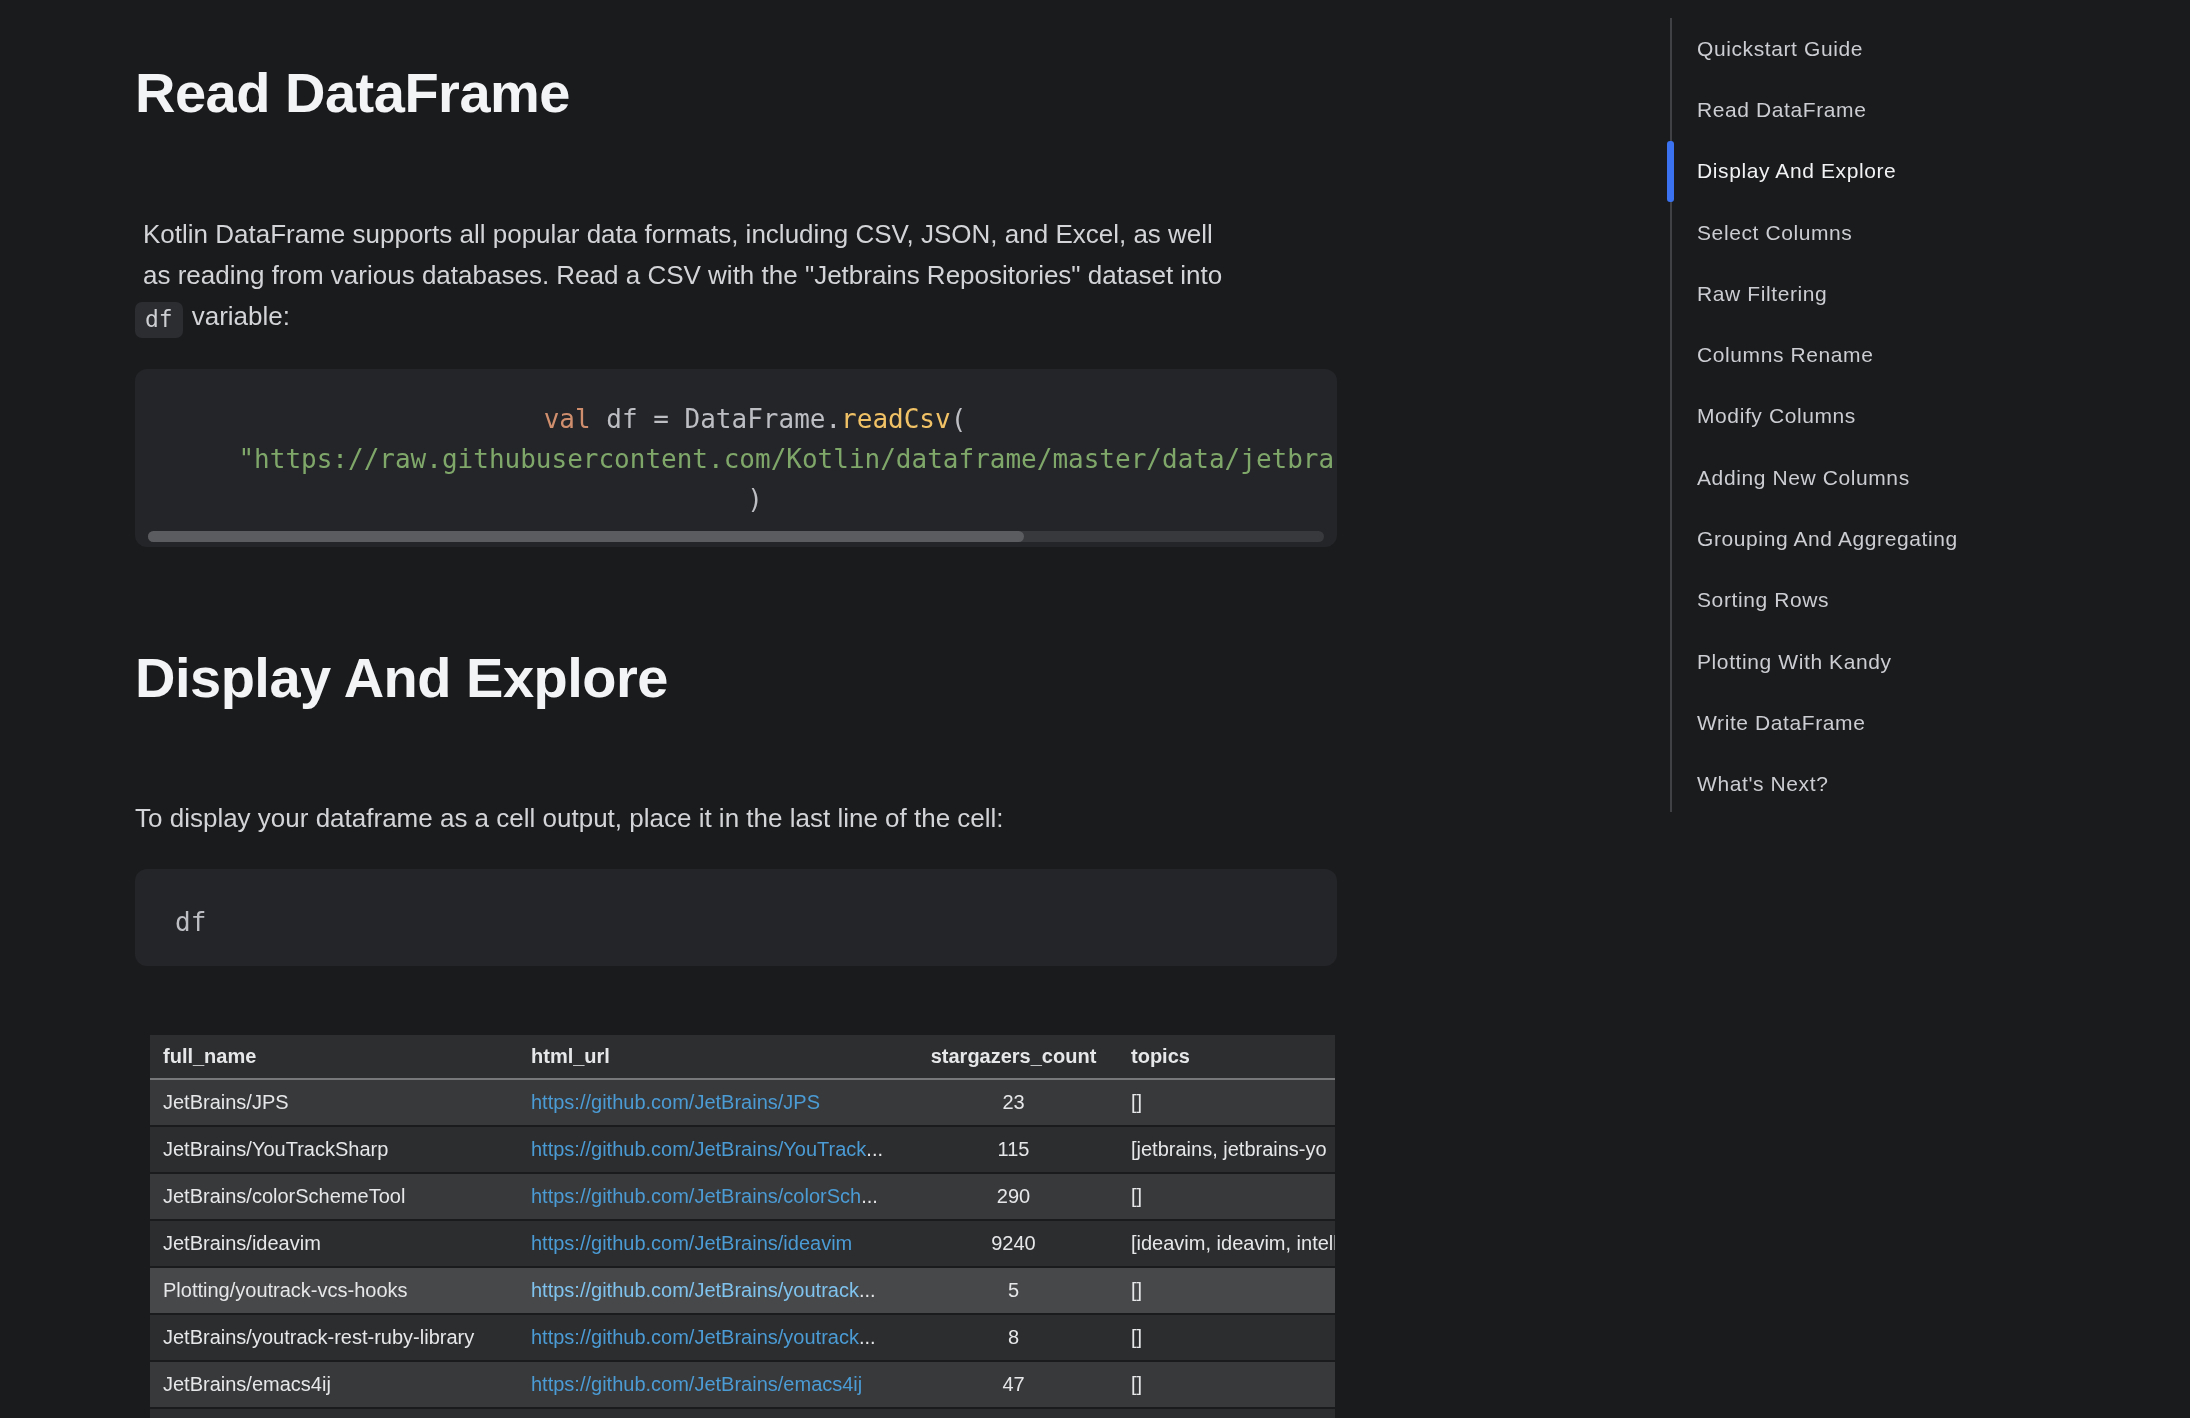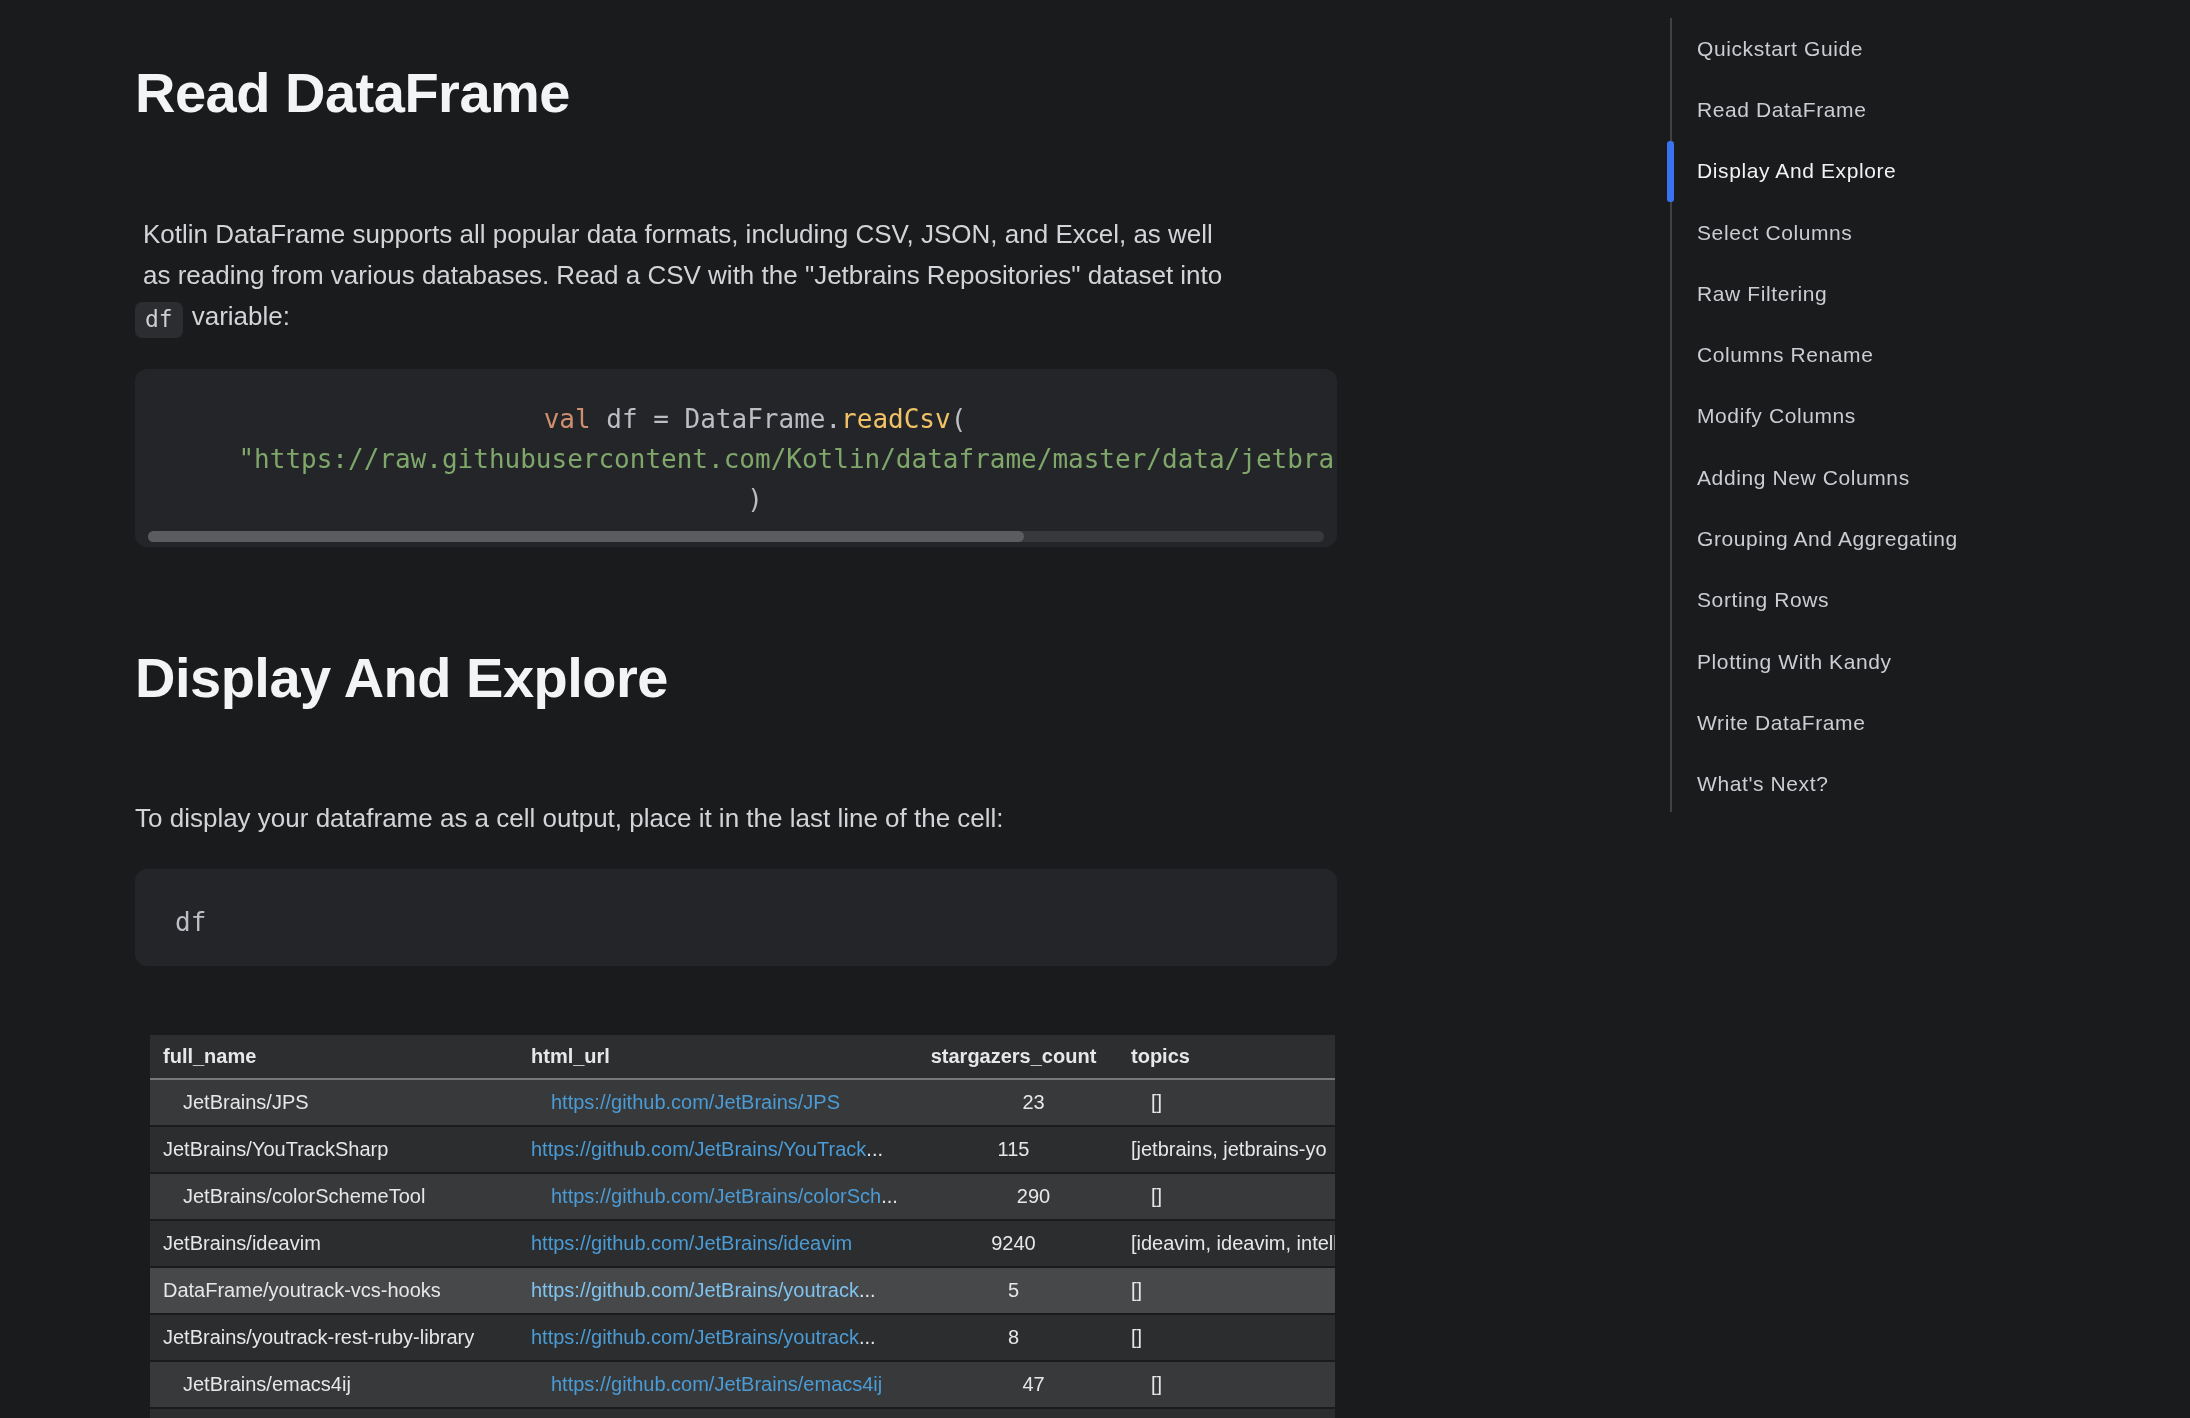--- a/index.html
+++ b/index.html
@@ -79,21 +79,21 @@
   .thead {
     display: flex; align-items: center; height: 43px;
     background: var(--th-bg, #2C2E2F);
     border-bottom: 2px solid var(--header-sep, #77787A);
     font-weight: 700;
   }
   .trow {
     display: flex; align-items: center; height: 45px;
     border-bottom: 2px solid var(--bg, #1A1B1D);
   }
-  .trow.odd  { background: var(--row-odd,  #38393B); padding-left: 20px; }
+  .trow.odd  { background: var(--row-odd,  #38393B); }
   .trow.even { background: var(--row-even, #2B2D2F); }
   .trow.hl   { background: var(--row-hl,   #47484A); }
   .trow.partial { height: 9px; border-bottom: none; }
   .c { box-sizing: border-box; white-space: nowrap; overflow: hidden; }
   .c1 { width: 381px; padding-left: 13px; }
   .c2 { width: 390px; }
   .c3 { width: 185px; text-align: center; }
   .c4 { flex: 1; padding-left: 25px; }
   .lnk { color: var(--link, #4B9BD5); text-decoration: none; cursor: pointer; margin-top: 36px; }
   .trow.hl .lnk { color: var(--link-bright, #7FC3EE); }
@@ -180,21 +180,21 @@
   </div>
 
   <div class="trow even">
     <div class="c c1">JetBrains/ideavim</div>
     <div class="c c2"><a class="lnk">https://github.com/JetBrains/ideavim</a><span class="ell"></span></div>
     <div class="c c3">9240</div>
     <div class="c c4">[ideavim, ideavim, intellij-</div>
   </div>
 
   <div class="trow hl">
-    <div class="c c1">DataFrame/youtrack-vcs-hooks</div>
+    <div class="c c1">Plotting/youtrack-vcs-hooks</div>
     <div class="c c2"><a class="lnk">https://github.com/JetBrains/youtrack</a><span class="ell">...</span></div>
     <div class="c c3">5</div>
     <div class="c c4">[]</div>
   </div>
 
   <div class="trow even">
     <div class="c c1">JetBrains/youtrack-rest-ruby-library</div>
     <div class="c c2"><a class="lnk">https://github.com/JetBrains/youtrack</a><span class="ell">...</span></div>
     <div class="c c3">8</div>
     <div class="c c4">[]</div>

